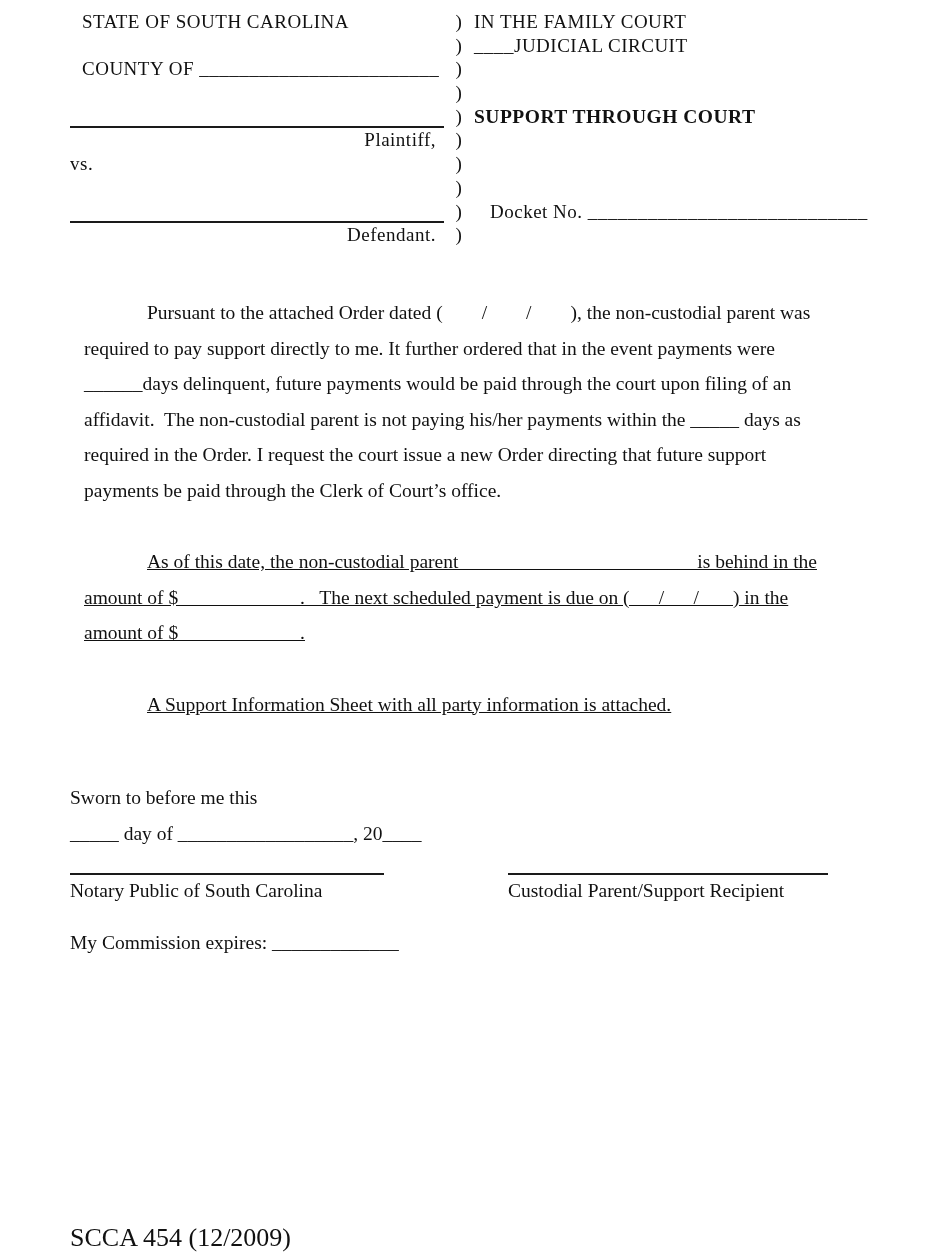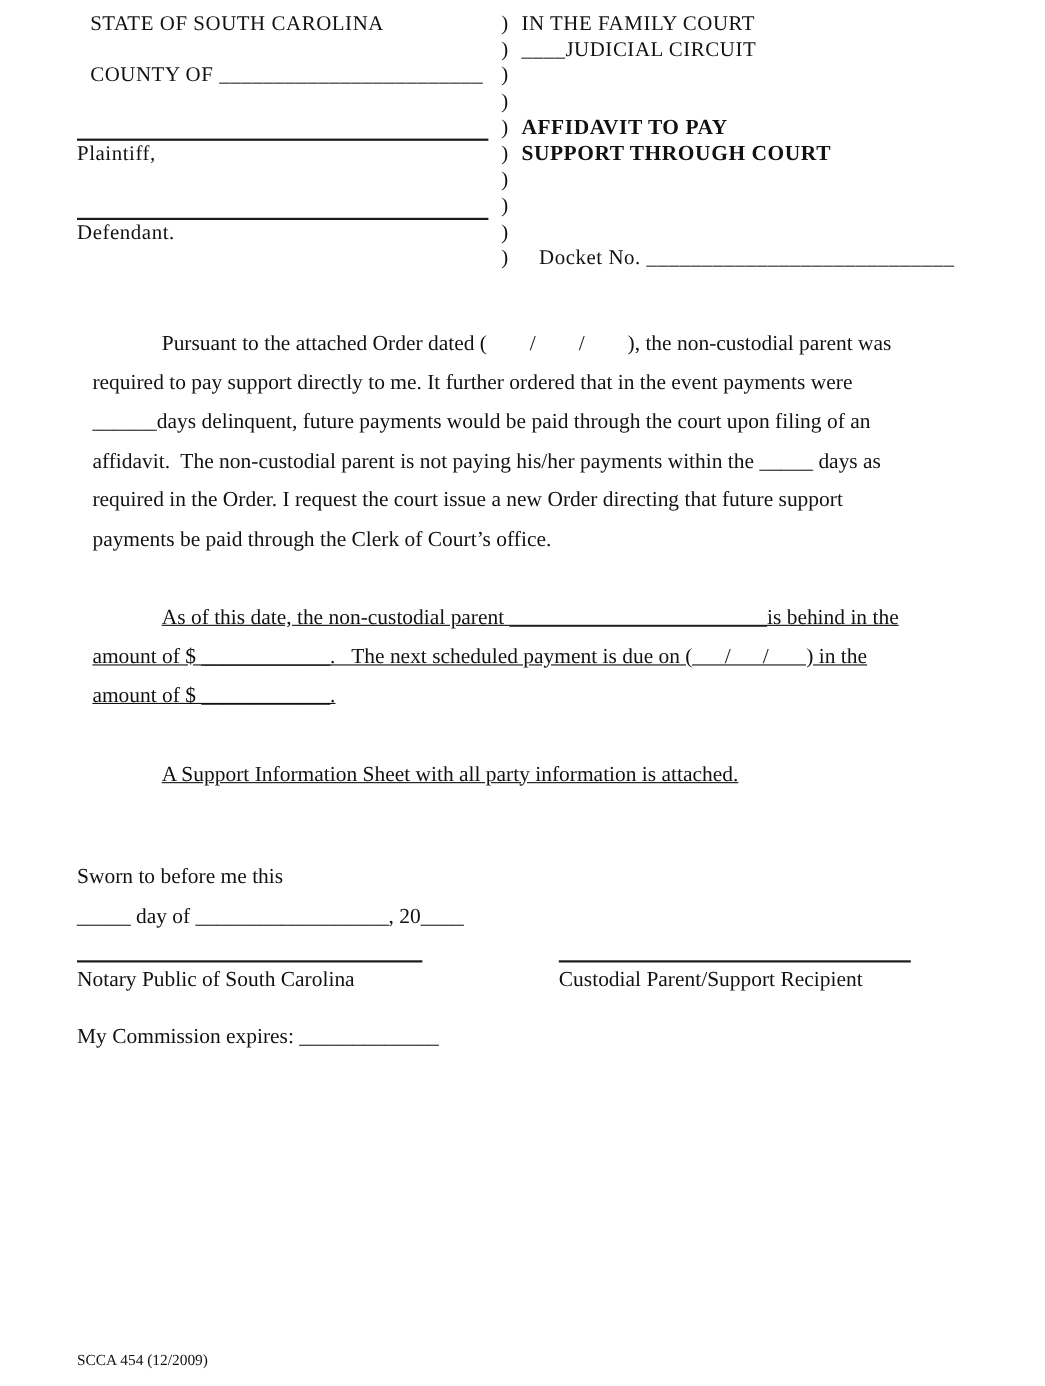--- a/index.html
+++ b/index.html
@@ -29,21 +29,21 @@
   .cap-line {
     height: 23.7px;
     line-height: 23.7px;
     font-size: 19px;
     letter-spacing: 0.5px;
     white-space: pre;
     box-sizing: border-box;
     overflow: visible;
   }
   .pad-l   { padding-left: 12px; }
-  .al-r    { padding-right: 8px; }
+  .al-r    { text-align: right; padding-right: 8px; }
   .al-c    { }
   .rule    { border-bottom: 2px solid #1a1a1a; }
   .bold    { font-weight: bold; font-size: 19.5px; }
   .docket  { padding-left: 16px; }
 
   
   .body-text {
     position: absolute;
     top: 295px;
     left: 84px;
@@ -83,40 +83,41 @@
     font-size: 19.5px;
     line-height: 35.6px;
     white-space: pre;
   }
 
   
   .footer {
     position: absolute;
     left: 70px;
     top: 1226px;
-    font-size: 14px;
+    font-size: 26px;
     line-height: 24px;
     white-space: pre;
     text-align: right;
   }
 </style>
 </head>
 <body>
 
 <div class="page">
 
   <div class="caption">
 
     <div class="cap-left">
       <div class="cap-line pad-l">STATE OF SOUTH CAROLINA</div>
       <div class="cap-line"></div>
       <div class="cap-line pad-l">COUNTY OF ________________________</div>
       <div class="cap-line"></div>
       <div class="cap-line rule"></div>
       <div class="cap-line al-r">Plaintiff,</div>
+      <div class="cap-line al-c">vs.</div>
       <div class="cap-line"></div>
       <div class="cap-line rule"></div>
       <div class="cap-line al-r">Defendant.</div>
     </div>
 
     <div class="cap-paren">
       <div class="cap-line">)</div>
       <div class="cap-line">)</div>
       <div class="cap-line">)</div>
       <div class="cap-line">)</div>
@@ -126,21 +127,20 @@
       <div class="cap-line">)</div>
       <div class="cap-line">)</div>
       <div class="cap-line">)</div>
     </div>
 
     <div class="cap-right">
       <div class="cap-line al-c">IN THE FAMILY COURT</div>
       <div class="cap-line al-c">____JUDICIAL CIRCUIT</div>
       <div class="cap-line"></div>
       <div class="cap-line"></div>
-      <div class="cap-line al-c bold">AFFIDAVIT TO PAY</div>
       <div class="cap-line al-c bold">SUPPORT THROUGH COURT</div>
       <div class="cap-line"></div>
       <div class="cap-line"></div>
       <div class="cap-line"></div>
       <div class="cap-line docket">Docket No. ____________________________</div>
     </div>
 
   </div>
 
   <div class="body-text">

